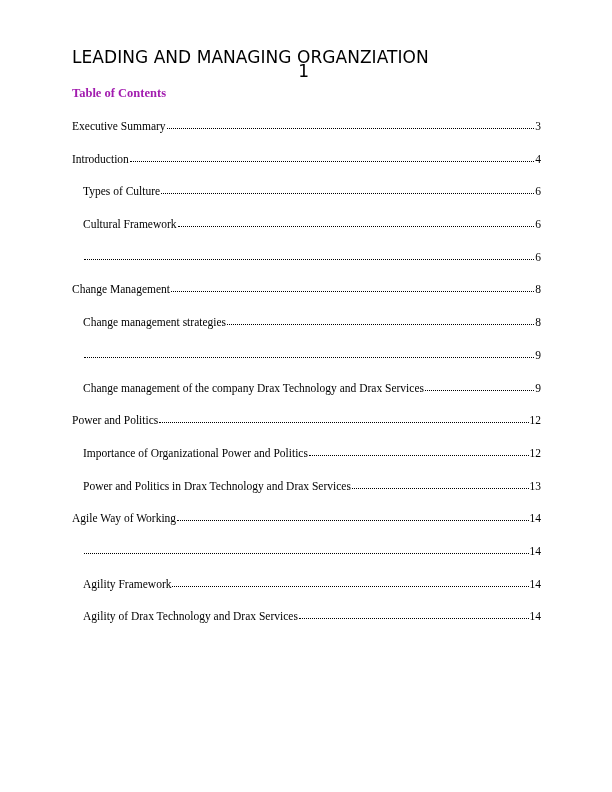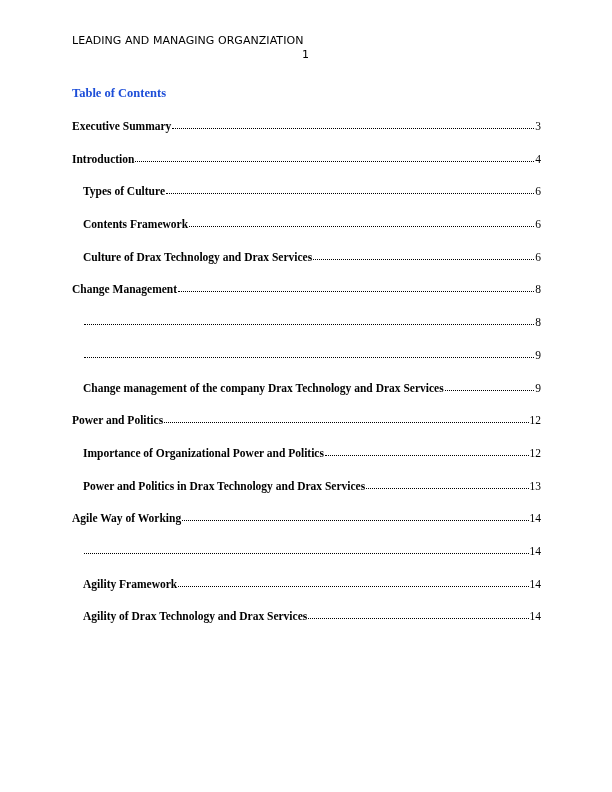--- a/index.html
+++ b/index.html
@@ -11,45 +11,45 @@
       width: 612px;
       height: 792px;
       position: relative;
       overflow: hidden;
       font-family: "Liberation Serif", serif;
       color: #000000;
     }
     .header {
       position: absolute;
       left: 72px;
-      top: 34px;
+      top: 50px;
       width: 238px;
       font-family: "DejaVu Sans", sans-serif;
-      font-size: 11px;
+      font-size: 17px;
       line-height: 14px;
       color: #000;
     }
     .header .title {
       display: block;
       white-space: nowrap;
       letter-spacing: 0.05px;
     }
     .header .page-num {
       display: block;
       text-align: right;
       padding-right: 1px;
     }
     .toc-heading {
       position: absolute;
       left: 72px;
       top: 86px;
       font-family: "Liberation Serif", serif;
       font-weight: bold;
       font-size: 12.5px;
-      color: #1d4ed8;
+      color: #a21caf;
     }
     .toc {
       position: absolute;
       left: 72px;
       top: 119px;
       width: 469px;
     }
     .toc-entry {
       display: flex;
       align-items: baseline;
@@ -57,21 +57,20 @@
       font-size: 11.5px;
       line-height: 14px;
       white-space: nowrap;
       cursor: pointer;
     }
     .toc-entry.level-2 {
       padding-left: 11px;
     }
     .toc-entry .label {
       flex: 0 0 auto;
-      font-weight: bold;
     }
     .toc-entry .leader {
       flex: 1 1 auto;
       overflow: hidden;
       margin: 0 1px;
       position: relative;
       height: 10px;
       border-bottom: 1px dotted #000;
       transform: translateY(-1px);
     }
@@ -100,35 +99,35 @@
     <span class="label">Introduction</span>
     <span class="leader"></span>
     <span class="page">4</span>
   </div>
   <div class="toc-entry level-2">
     <span class="label">Types of Culture</span>
     <span class="leader"></span>
     <span class="page">6</span>
   </div>
   <div class="toc-entry level-2">
-    <span class="label">Contents Framework</span>
+    <span class="label">Cultural Framework</span>
     <span class="leader"></span>
     <span class="page">6</span>
   </div>
   <div class="toc-entry level-2">
-    <span class="label">Culture of Drax Technology and Drax Services</span>
     <span class="leader"></span>
     <span class="page">6</span>
   </div>
   <div class="toc-entry level-1">
     <span class="label">Change Management</span>
     <span class="leader"></span>
     <span class="page">8</span>
   </div>
   <div class="toc-entry level-2">
+    <span class="label">Change management strategies</span>
     <span class="leader"></span>
     <span class="page">8</span>
   </div>
   <div class="toc-entry level-2">
     <span class="leader"></span>
     <span class="page">9</span>
   </div>
   <div class="toc-entry level-2">
     <span class="label">Change management of the company Drax Technology and Drax Services</span>
     <span class="leader"></span>

